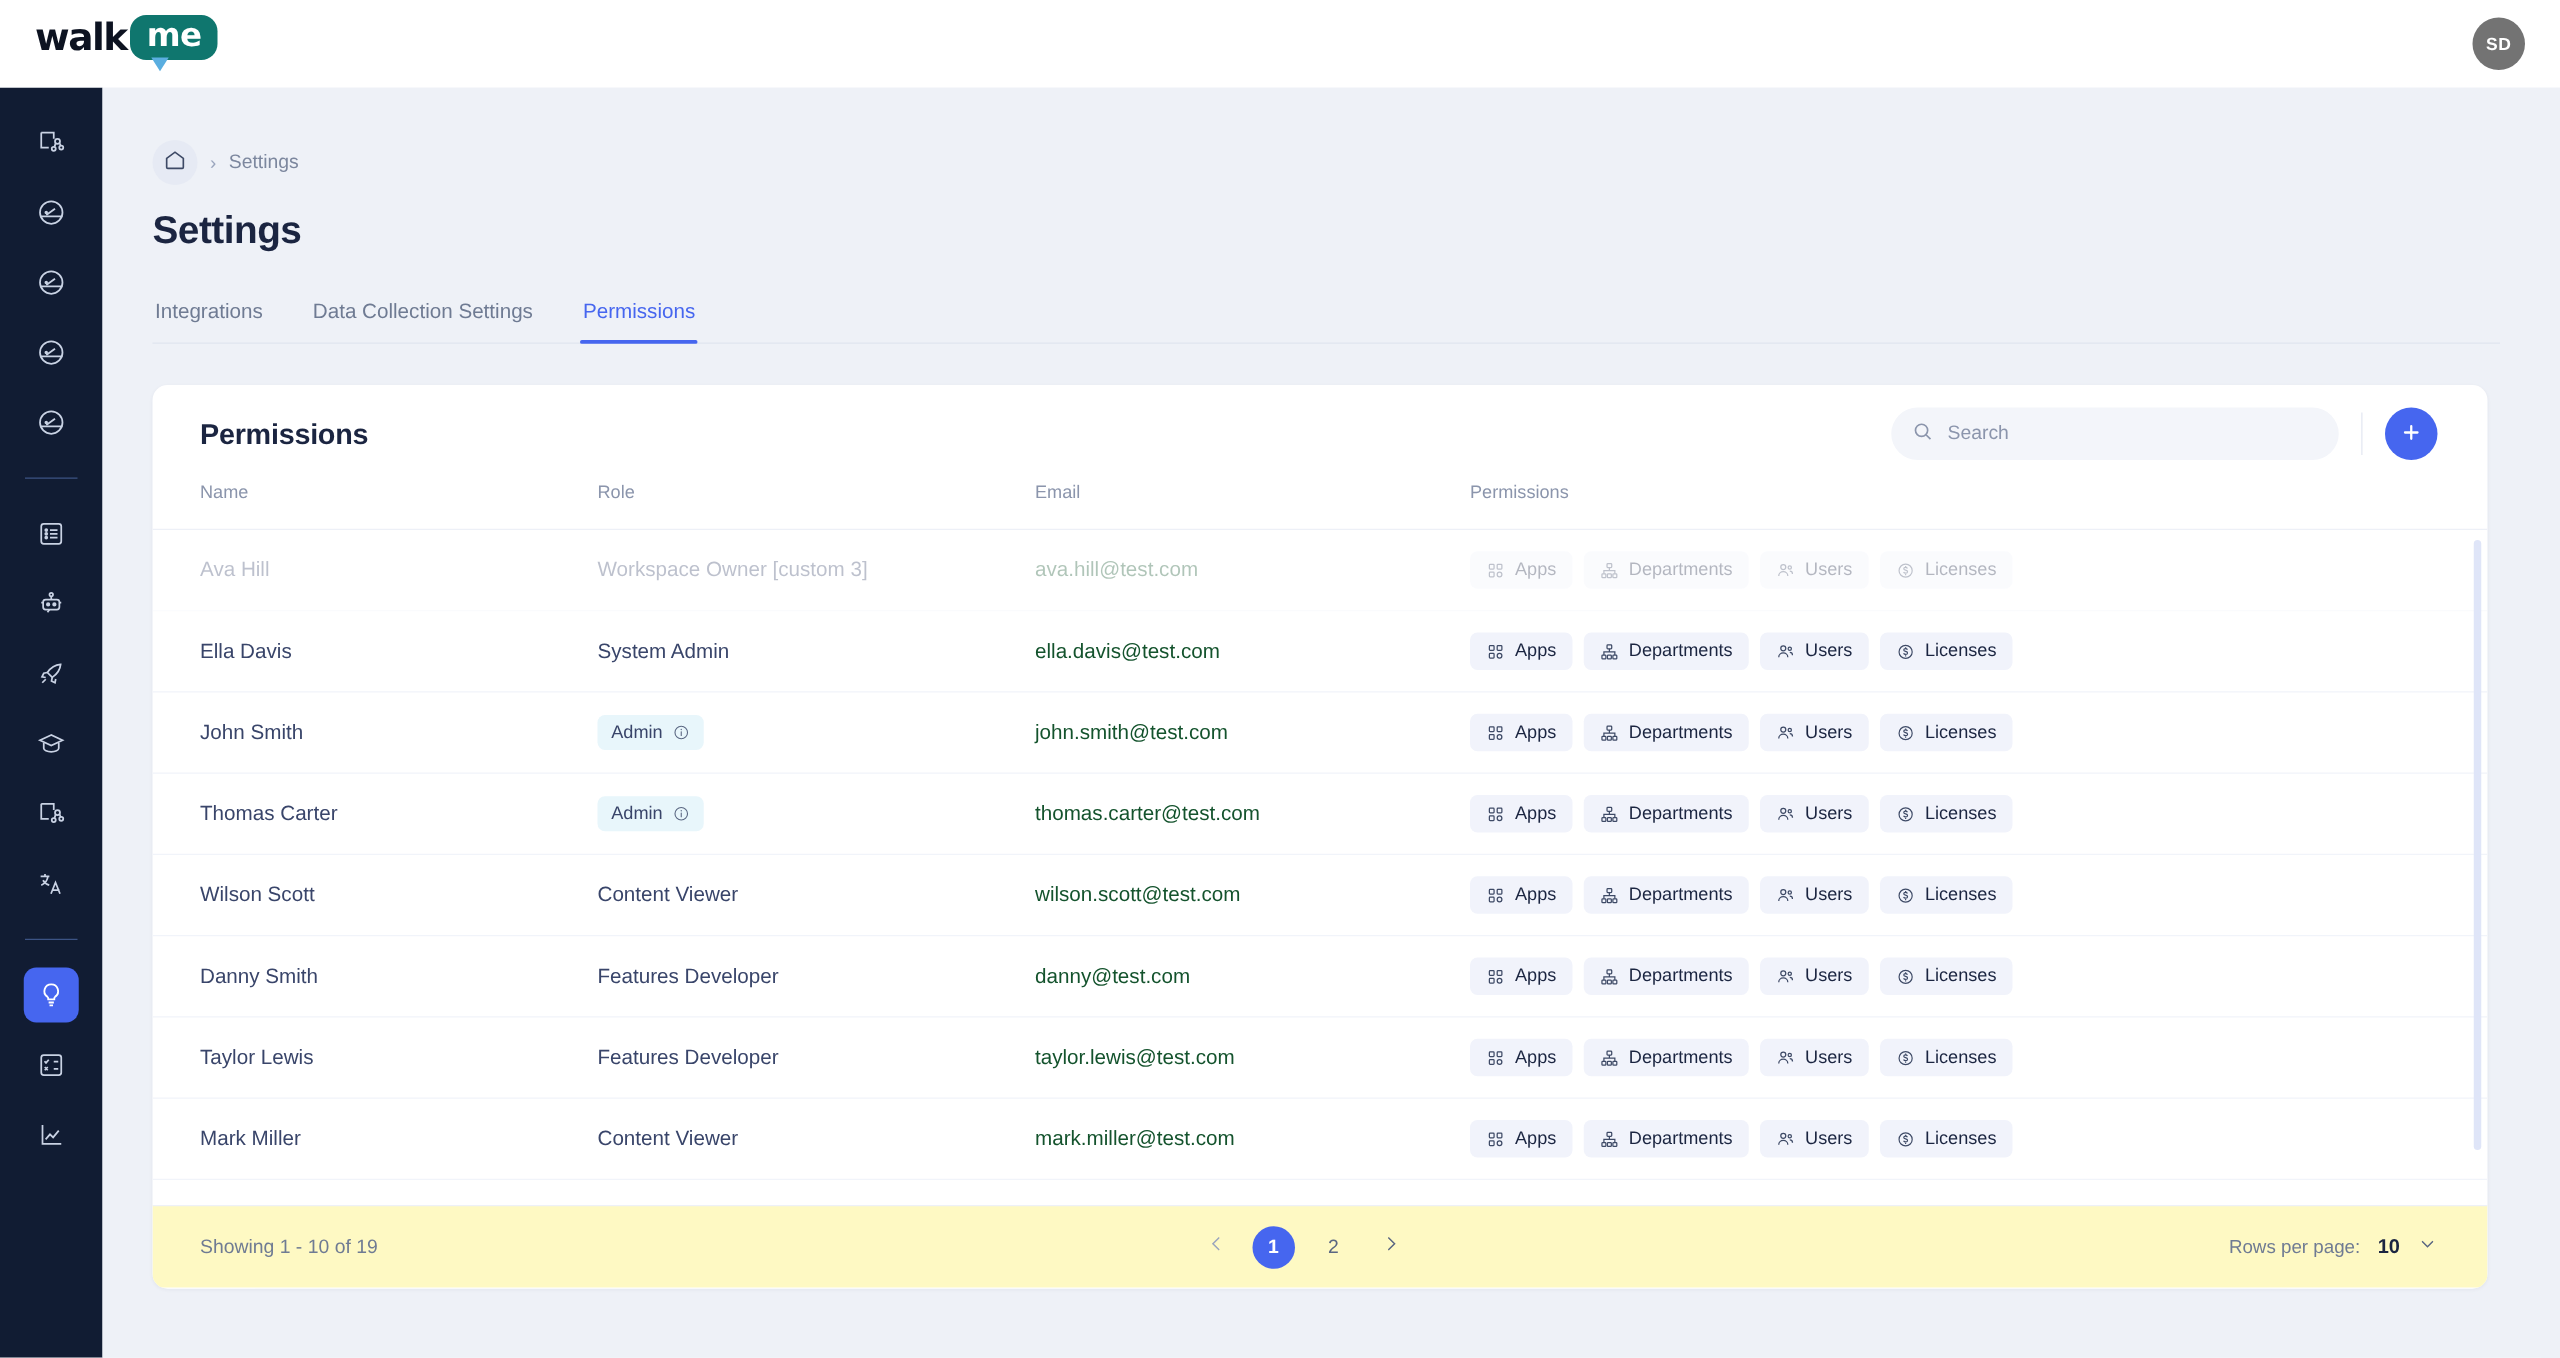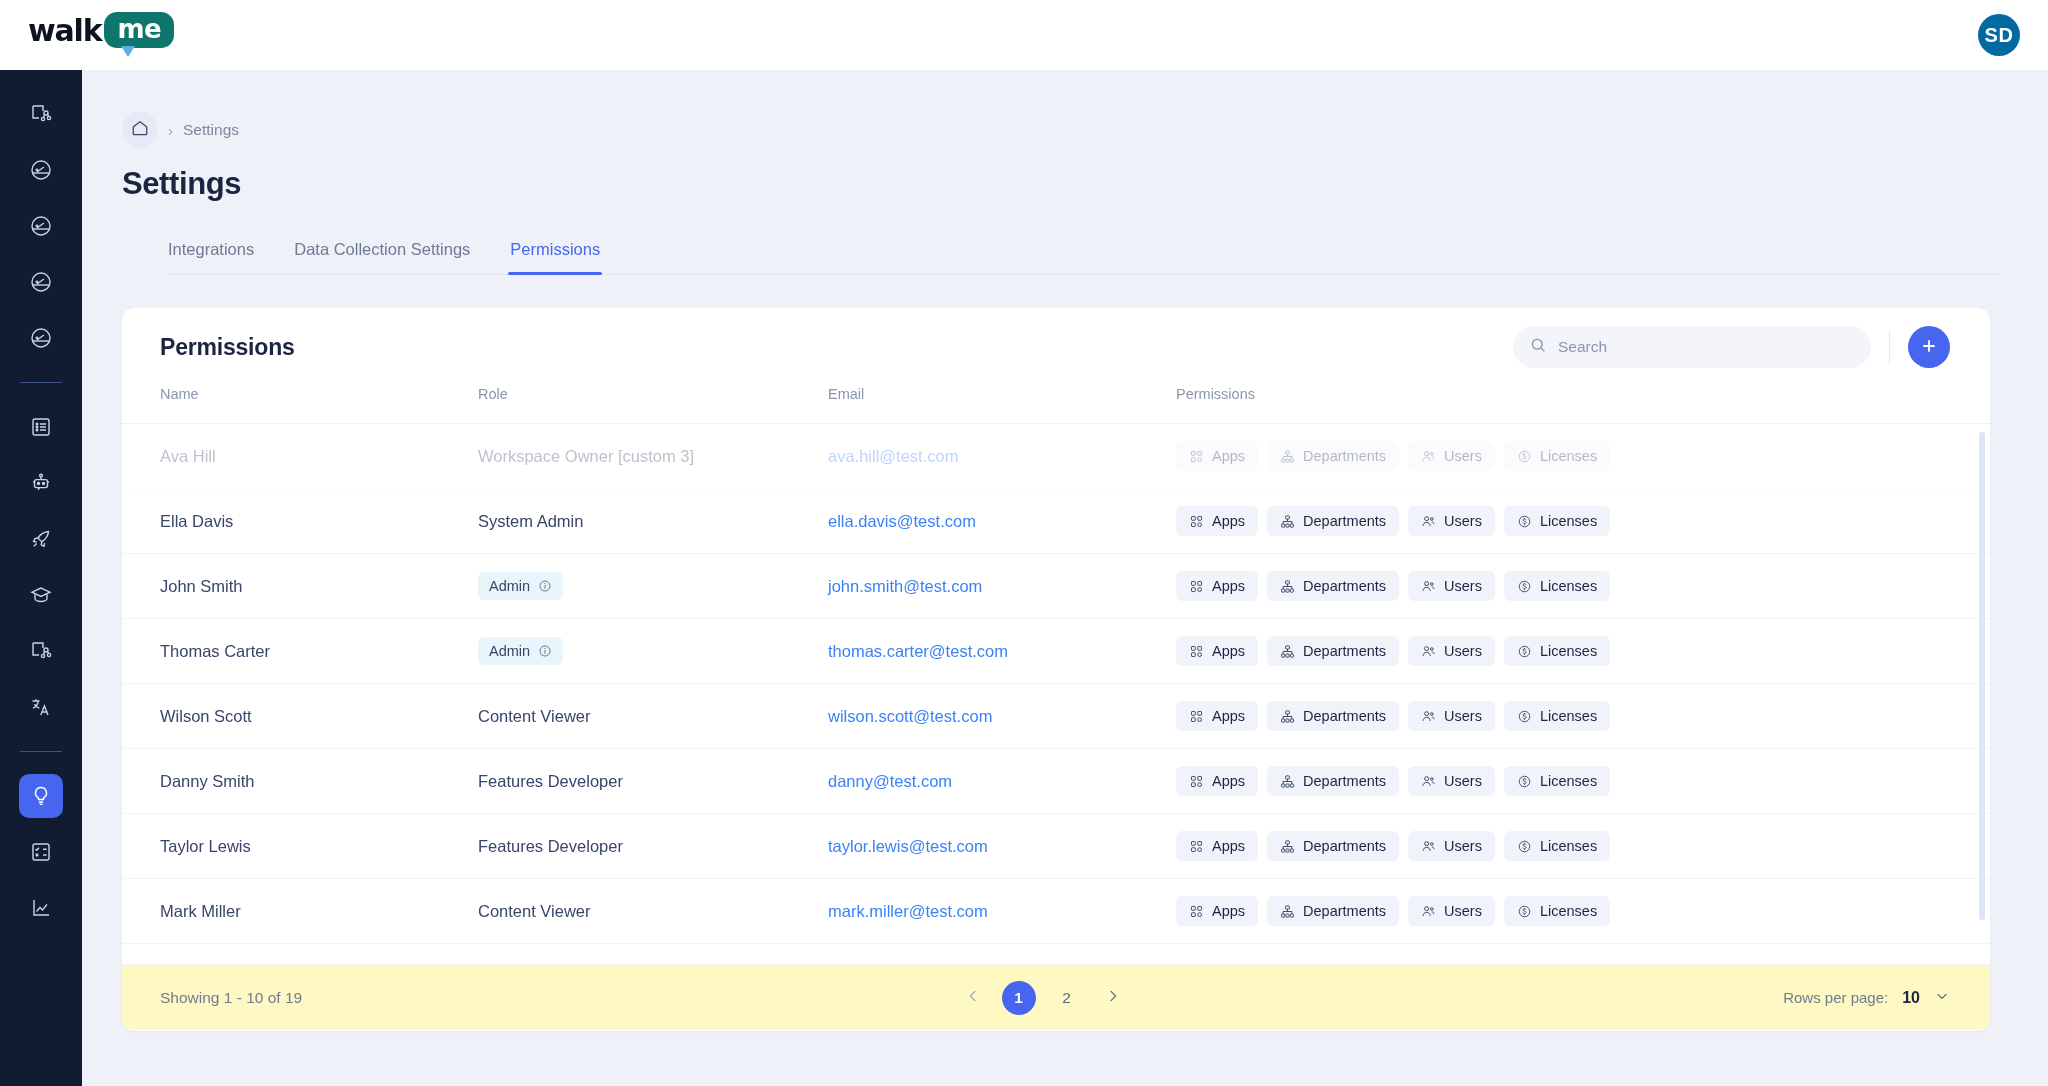--- a/index.html
+++ b/index.html
@@ -35,23 +35,23 @@
   .logo-me-tail {
     position: absolute; left: 17px; bottom: -9px;
     width: 0; height: 0;
     border-left: 7px solid transparent;
     border-right: 7px solid transparent;
     border-top: 11px solid #5aaee0;
   }
   .avatar {
     position: absolute; right: 28px; top: 14px;
     width: 42px; height: 42px; border-radius: 50%;
-    background: #0369a1; color: #ffffff;
+    background: #737373; color: #ffffff;
     display: flex; align-items: center; justify-content: center;
-    font-size: 20px; font-weight: 600; letter-spacing: 0.5px;
+    font-size: 14px; font-weight: 600; letter-spacing: 0.5px;
   }
 
   
   .rail {
     position: absolute; left: 0; top: 70px;
     width: 82px; height: 1016px;
     background: #111c33;
     display: flex; flex-direction: column; align-items: center;
     padding-top: 22px;
   }
@@ -87,21 +87,21 @@
     font-size: 31px; font-weight: 700; color: #1b2541;
     margin-top: 18px; letter-spacing: -0.4px;
   }
   .page-sub {
     font-size: 16.5px; color: #7c879e; margin-top: 11px;
   }
 
   
   .tabs {
     margin-top: 38px; display: flex; gap: 36px;
-    border-bottom: 1px solid #e0e5f0; position: relative; margin-left: 44px;
+    border-bottom: 1px solid #e0e5f0; position: relative;
   }
   .tab {
     font-size: 16.5px; color: #6f7b93;
     padding: 0 2px 15px 2px; position: relative;
   }
   .tab.active { color: #4666ef; }
   .tab.active::after {
     content: ""; position: absolute; left: 0; right: 0; bottom: -1px;
     height: 3px; background: #4666ef; border-radius: 2px;
   }
@@ -151,21 +151,21 @@
   .tbody {
     height: 540px; overflow: hidden; position: relative;
   }
   .trow {
     display: flex; align-items: center; padding: 0 38px;
     height: 65px; border-bottom: 1px solid #f1f4fa;
   }
   .trow.faded { opacity: 0.33; }
   .cell-name { width: 318px; font-size: 16.5px; color: #39456a; }
   .cell-role { width: 350px; font-size: 16.5px; color: #39456a; }
-  .cell-email { width: 348px; font-size: 16.5px; color: #3b82f6; }
+  .cell-email { width: 348px; font-size: 16.5px; color: #14532d; }
   .cell-perm { flex: 1; display: flex; gap: 9px; }
 
   .admin-badge {
     display: inline-flex; align-items: center; gap: 8px;
     background: #e8f6fb; border-radius: 6px;
     padding: 6px 11px; font-size: 14.5px; color: #39456a;
   }
 
   .chip {
     display: inline-flex; align-items: center; gap: 8px;

